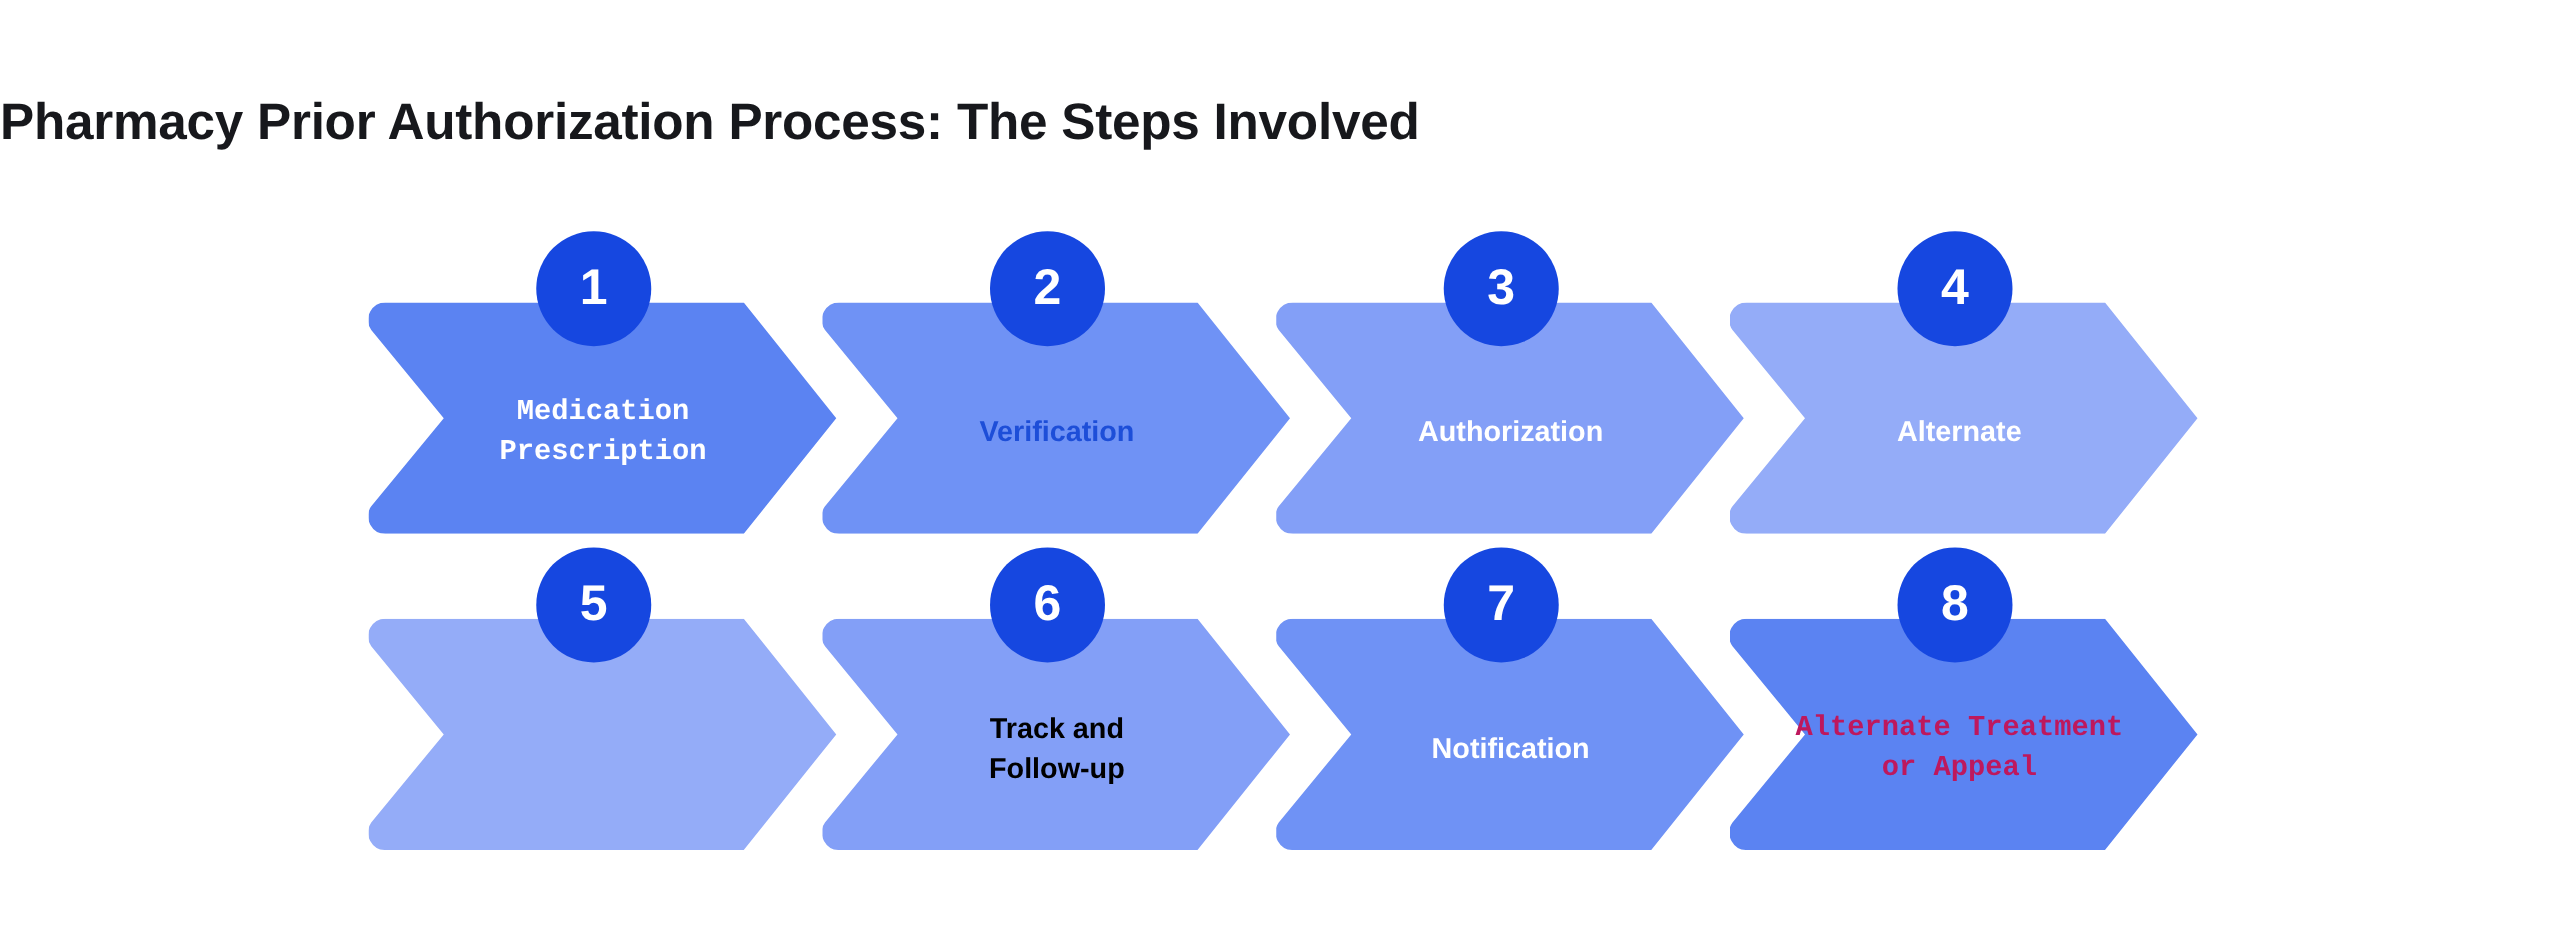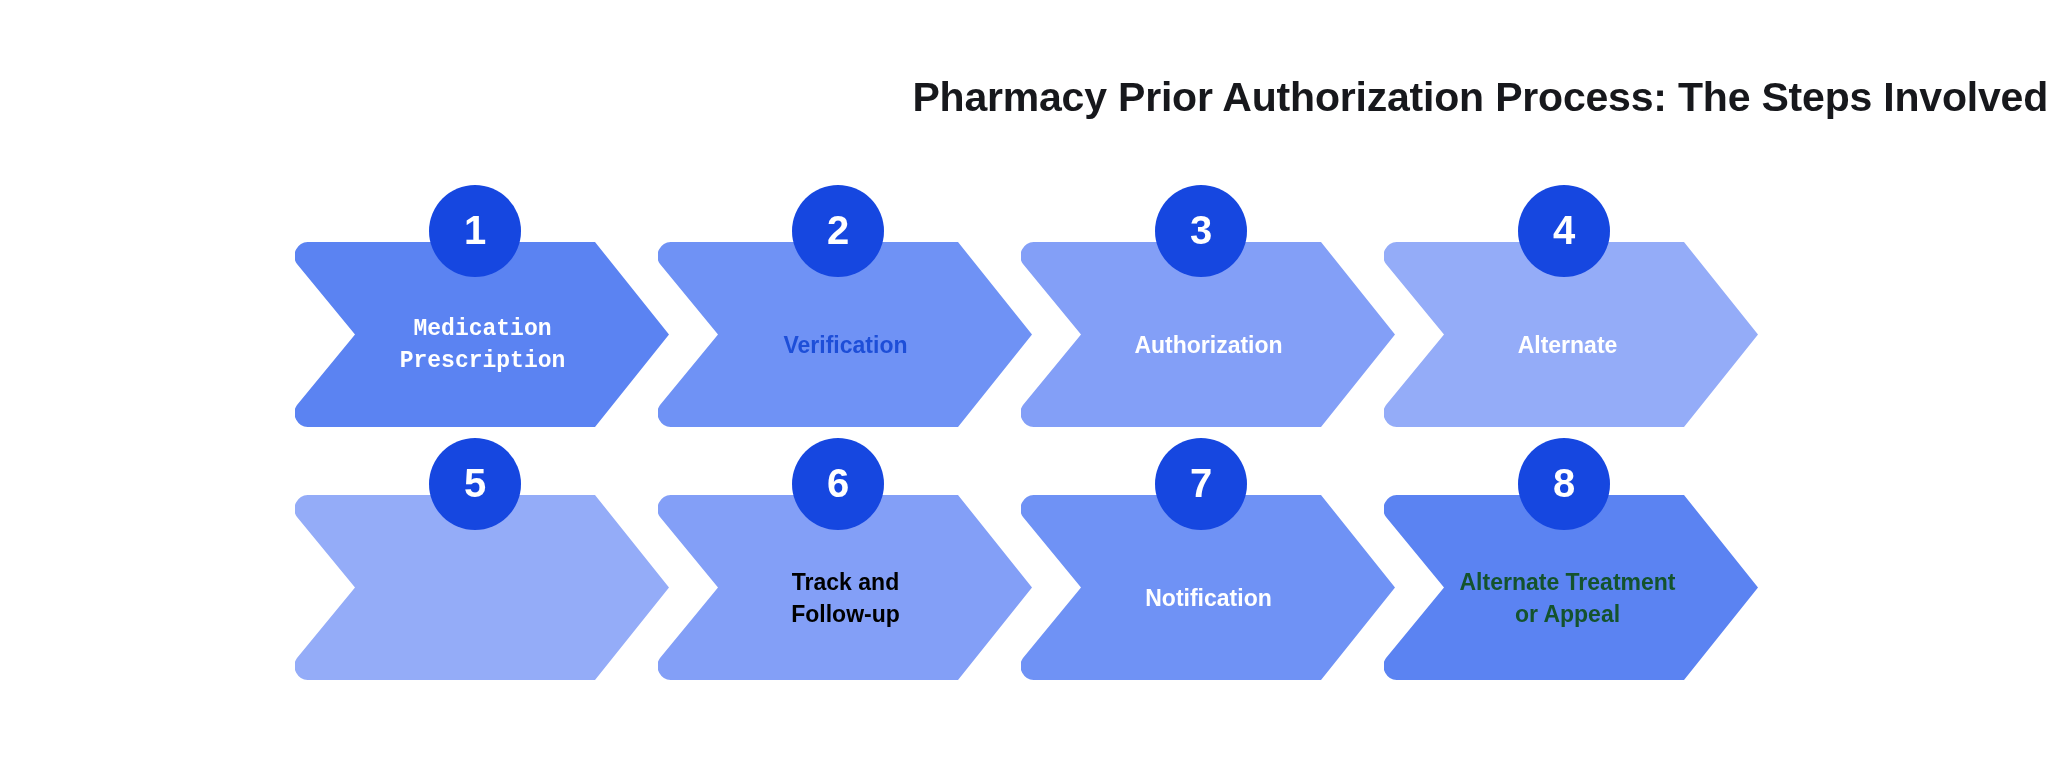--- a/index.html
+++ b/index.html
@@ -18,21 +18,21 @@
     height: 757px;
     background: #ffffff;
   }
 
   
   #page-title {
     position: absolute;
     top: 72px;
     left: 0;
     width: 2048px;
-    text-align: right;
+    text-align: left;
     font-size: 41px;
     font-weight: 700;
     letter-spacing: -0.2px;
     color: #17181c;
     line-height: 1.25;
     white-space: nowrap;
   }
 
   
   #flow {
@@ -216,20 +216,20 @@
 
       <div class="step step-3">
         <div class="chevron">
           <svg viewBox="0 0 375 185" xmlns="http://www.w3.org/2000/svg" aria-hidden="true">
             <path id="p8" d="M14 0 H300 L374 92.5 L300 185 H14 A14 14 0 0 1 2 163 L60 92.5 L2 22 A14 14 0 0 1 14 0 Z" fill="#5b83f2"></path>
           </svg>
         </div>
         <div class="badge" style="background: rgb(22, 71, 224);">
           <span class="badge-num" style="color: rgb(255, 255, 255);">8</span>
         </div>
-        <div class="step-label" style="color: #14532d;">Alternate Treatment
+        <div class="step-label" style="color: #be185d; font-family: Liberation Mono, monospace;">Alternate Treatment
 or Appeal</div>
       </div>
 
     </div>
 
   </div>
 </div>
 
 </body></html>

